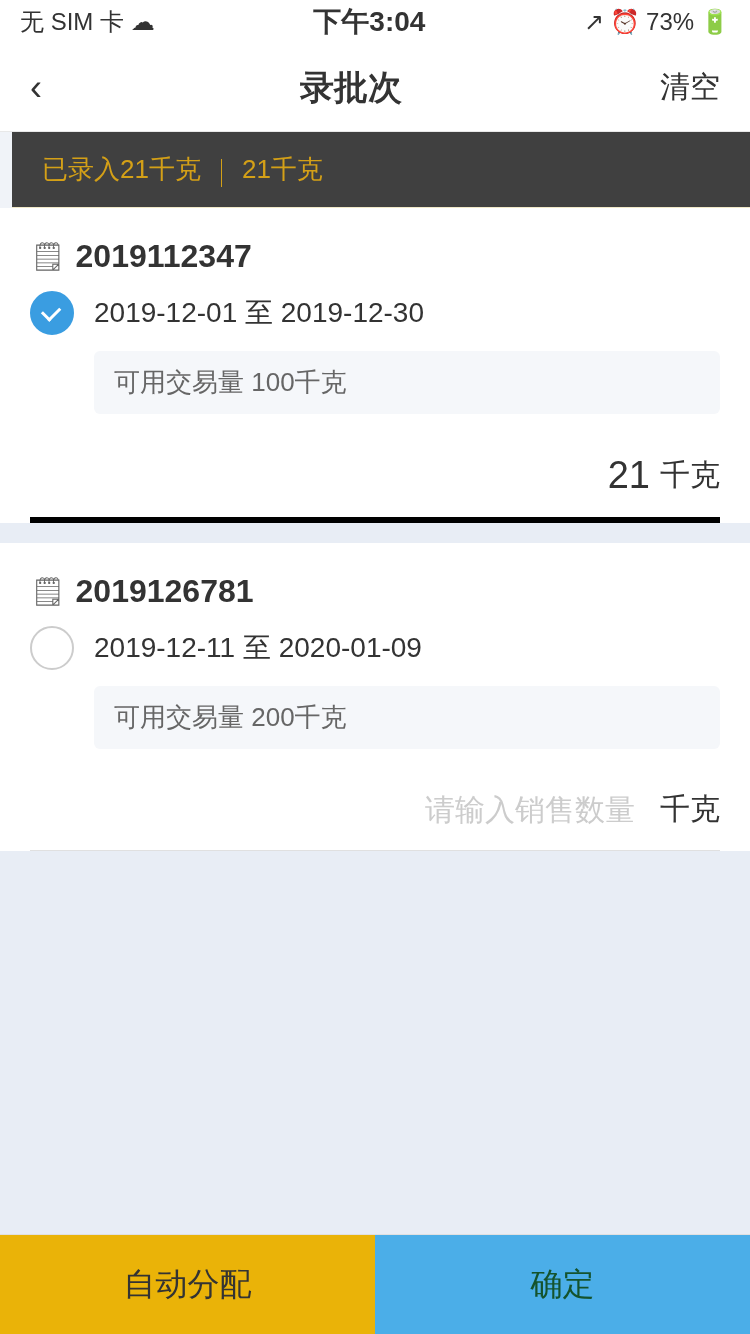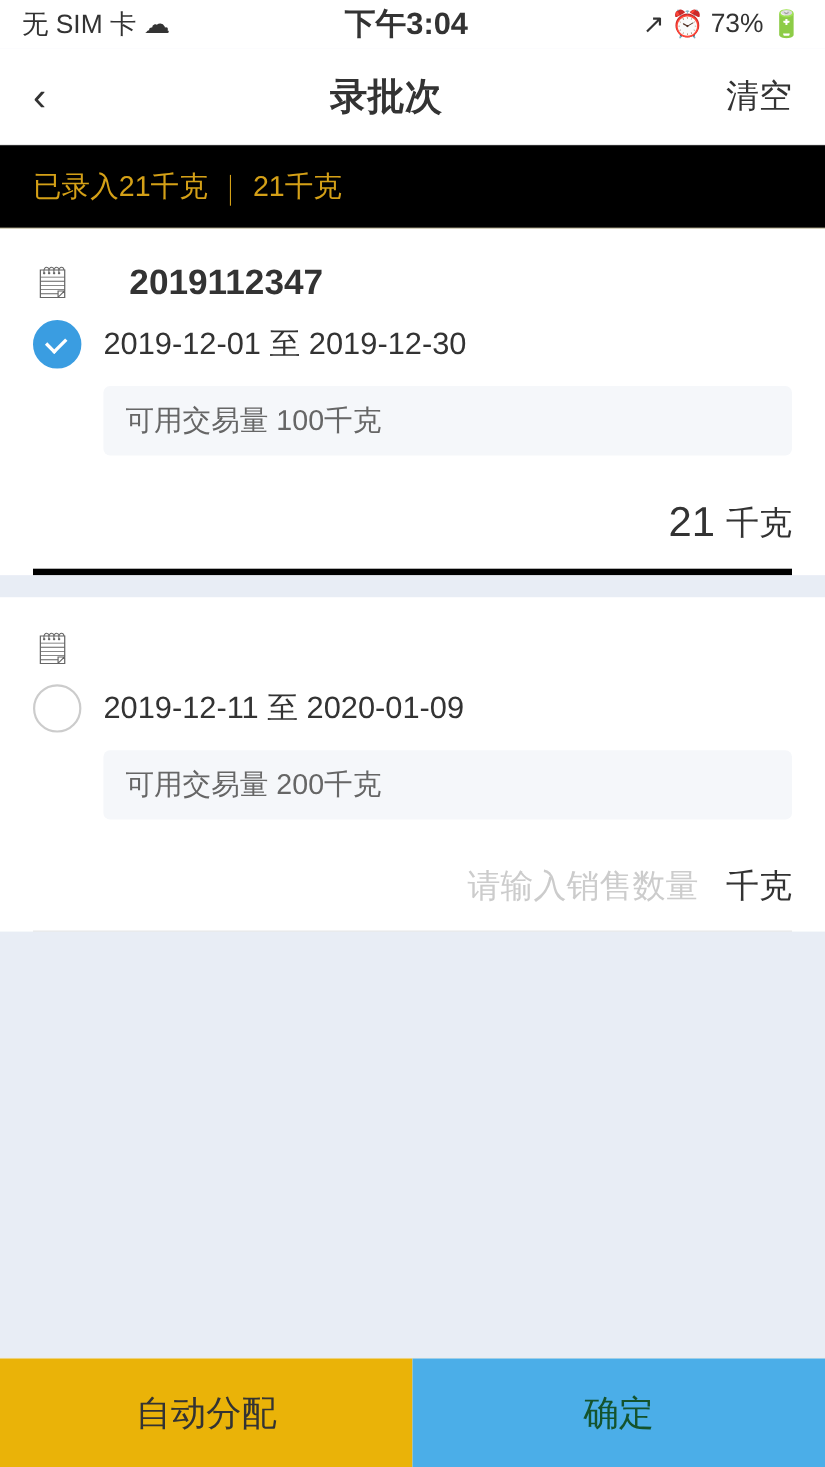--- a/index.html
+++ b/index.html
@@ -49,26 +49,27 @@
       color: #333;
     }
     .nav-action {
       font-size: 30px;
       color: #333;
       cursor: pointer;
     }
 
     
     .summary-banner {
-      background: #000000;
+      background: #404040;
       padding: 20px 30px;
       display: flex;
       align-items: flex-end;
       gap: 20px;
       border-bottom: 1px solid #f0e8c8;
+      margin-left: 12px;
     }
     .summary-text {
       font-size: 26px;
       color: #d4a017;
     }
     .summary-divider {
       width: 1px;
       height: 28px;
       background: #d4a017;
     }
@@ -87,21 +88,20 @@
       margin-bottom: 16px;
     }
     .batch-icon {
       font-size: 28px;
       color: #666;
     }
     .batch-id {
       font-size: 32px;
       font-weight: 600;
       color: #333;
-      margin-left: 42px;
     }
 
     .batch-row {
       display: flex;
       align-items: center;
       gap: 20px;
       margin-bottom: 16px;
     }
     .radio-circle {
       width: 44px;
@@ -275,20 +275,21 @@
     <span class="quantity-value">21</span>
     <span class="quantity-unit">千克</span>
   </div>
 </div>
 
 <div class="divider-line"></div>
 
 <div class="card">
   <div class="batch-header">
     <span class="batch-icon">🗒</span>
+    <span class="batch-id">2019126781</span>
   </div>
   <div class="batch-row">
     <div class="radio-circle"></div>
     <span class="batch-date">2019-12-11 至 2020-01-09</span>
   </div>
   <div class="availability-box">
     <span class="availability-text">可用交易量 200千克</span>
   </div>
   <div class="input-row">
     <input class="quantity-input" type="number" placeholder="请输入销售数量" style="">

